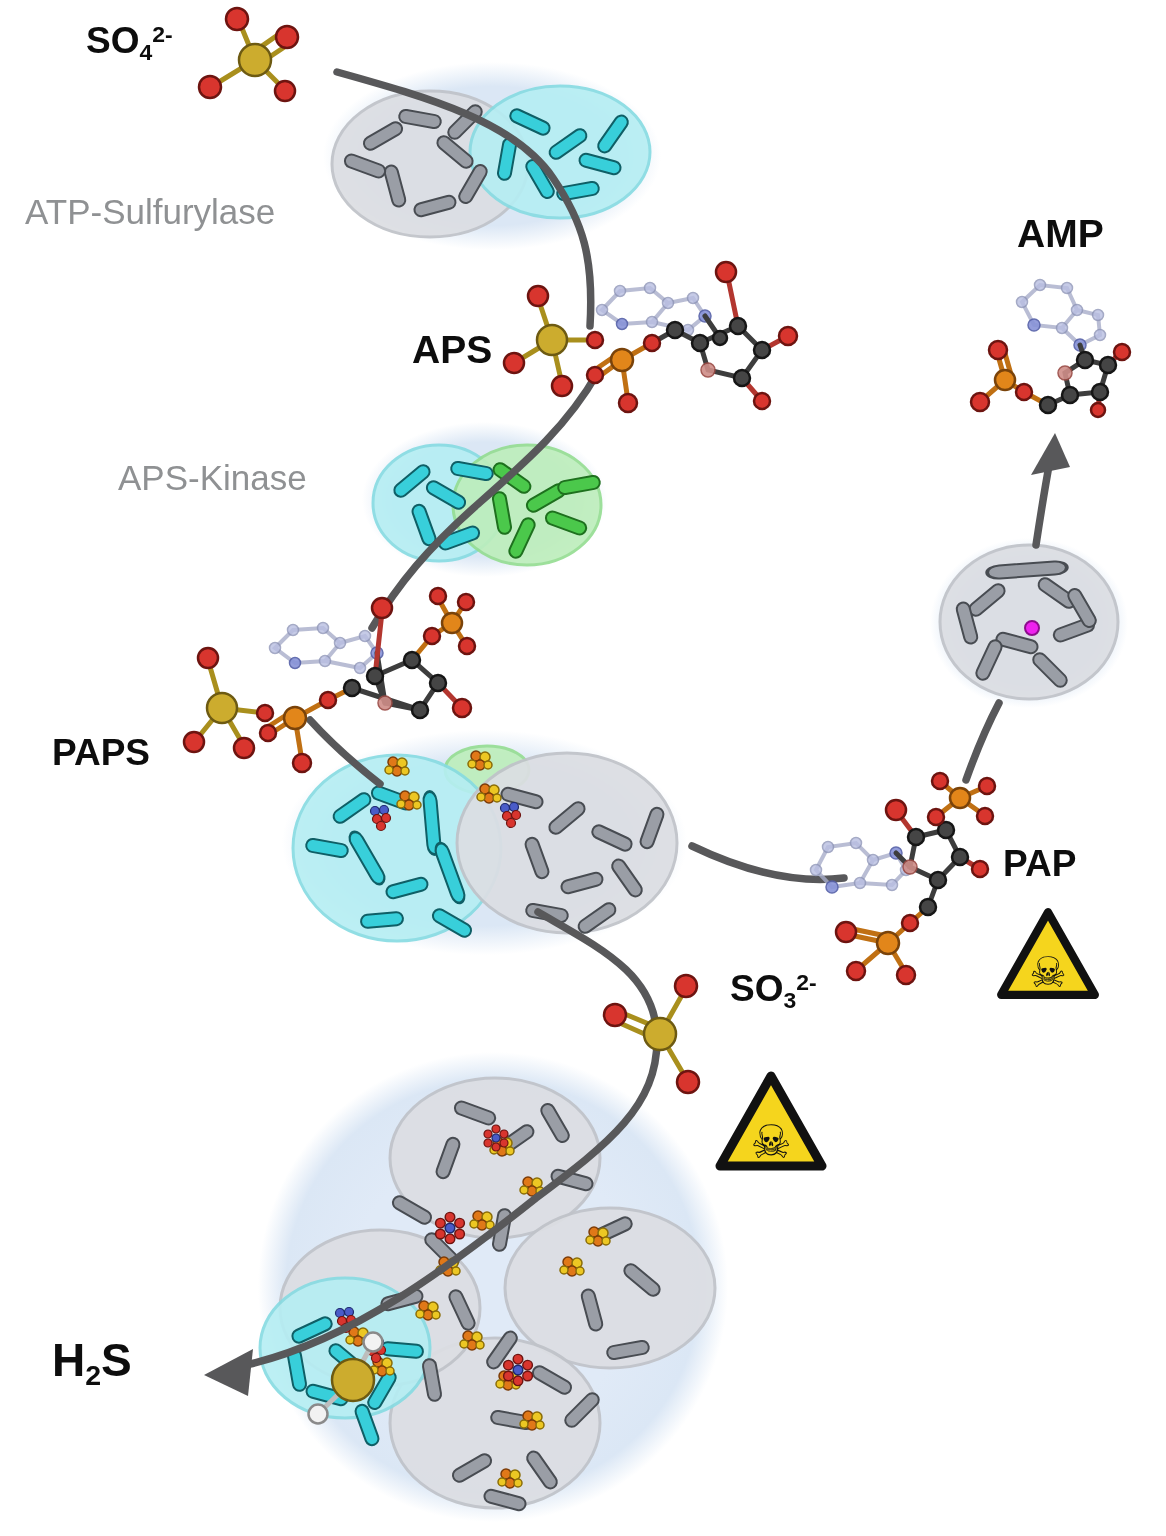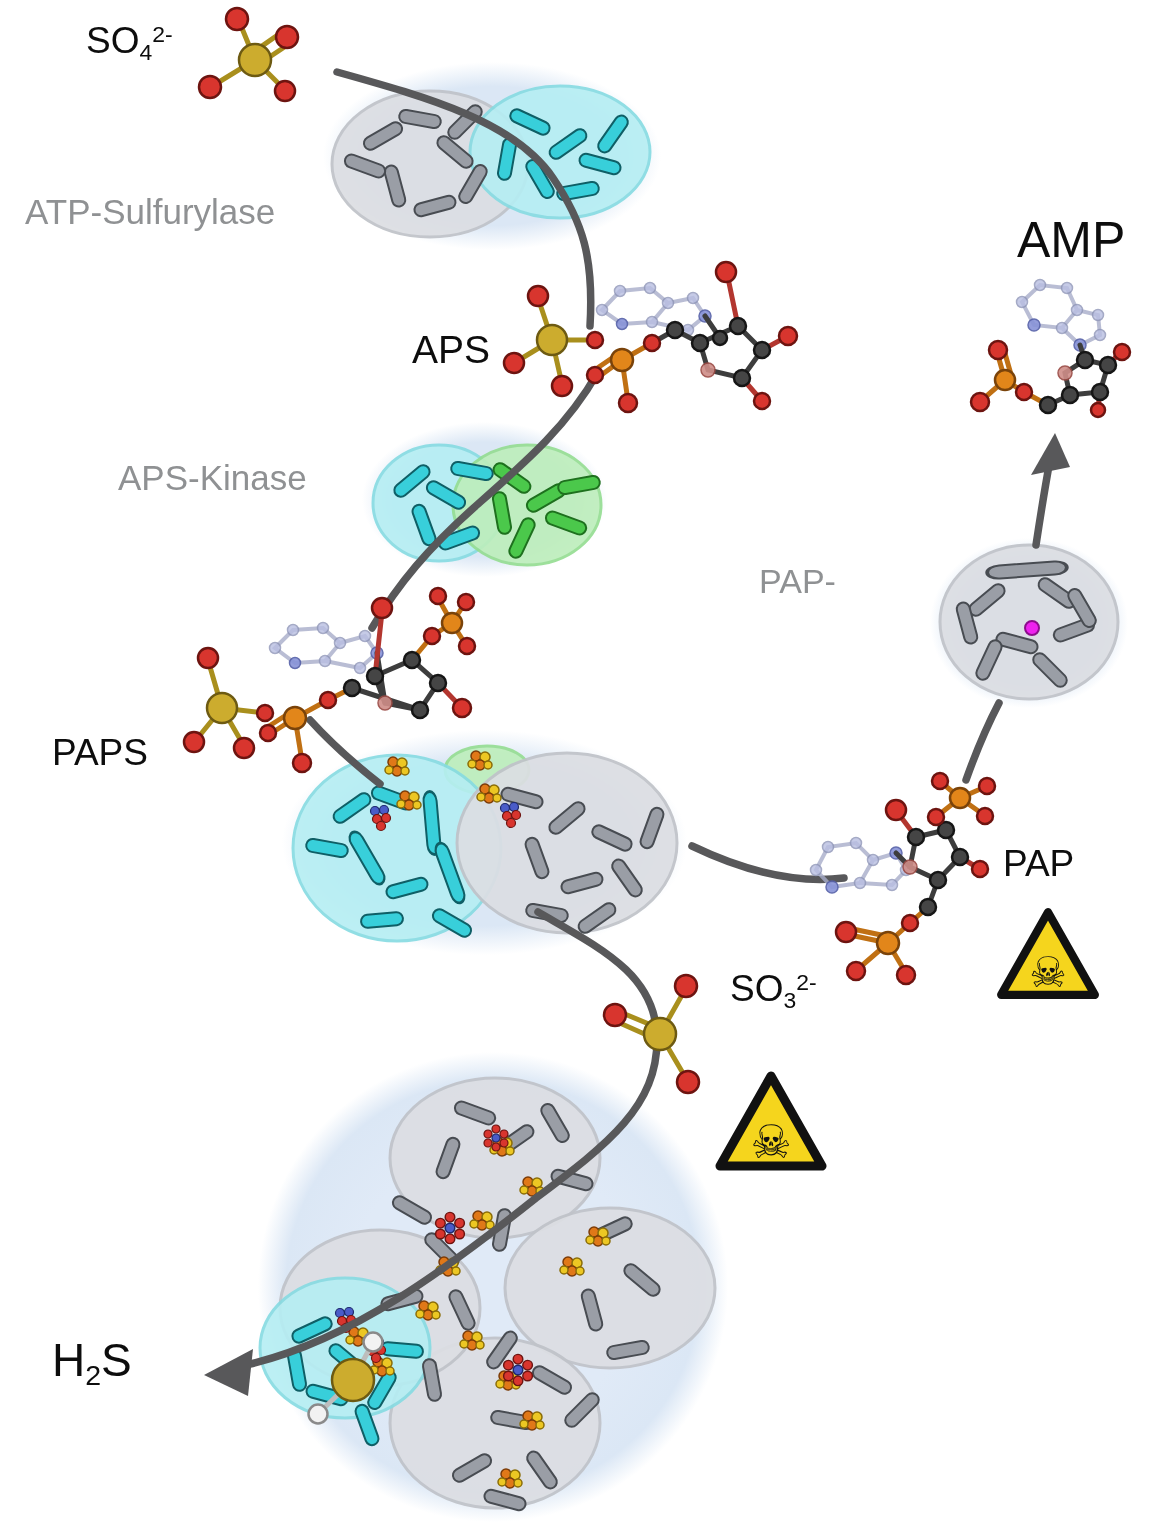--- a/index.html
+++ b/index.html
@@ -5,21 +5,21 @@
   html,body{margin:0;padding:0}
   .canvas{position:relative;width:1166px;height:1536px;background:var(--background,#ffffff);
           overflow:hidden;font-family:"Liberation Sans",sans-serif}
   .bubble{position:absolute;z-index:1;
           background:radial-gradient(ellipse closest-side,var(--bubble,#dbe7f5) 74%,rgba(219,231,245,0) 100%)}
   .bubble.big{background:radial-gradient(circle closest-side,#e0eaf7 60%,var(--bubble,#d6e4f2) 88%,rgba(214,228,242,0) 100%)}
   svg.protein{position:absolute;z-index:2;overflow:visible}
   svg.arrows{position:absolute;left:0;top:0;z-index:3}
   svg.mol,svg.hazard{position:absolute;z-index:4;overflow:visible}
   .lab{position:absolute;z-index:5;white-space:nowrap;line-height:1.15}
-  .lab-mol{font-weight:normal;color:var(--label_dark,#0d0d0d);font-size:37px}
+  .lab-mol{font-weight:bold;color:var(--label_dark,#0d0d0d);font-size:37px}
   .lab-enz{color:var(--label_gray,#8f9193);font-size:35px}
   .center{text-align:center}
   .lab sub{font-size:.62em;vertical-align:-0.32em}
   .lab sup{font-size:.62em;vertical-align:0.5em}
   .defs{position:absolute;width:0;height:0;overflow:hidden}
   
   .arrow{fill:none;stroke:var(--arrow,#58585a);stroke-width:7.5;stroke-linecap:round}
   .ahead{fill:var(--arrow,#58585a);stroke:none}
   
   .surf-gray{fill:#dcdee3;stroke:#c0c3c9;stroke-width:3;opacity:.93}
@@ -476,18 +476,17 @@
   <div class="lab lab-mol" style="left:86px;top:20px"><span>SO</span><sub>4</sub><sup>2-</sup></div>
   <div class="lab lab-enz" style="left:25px;top:192px">ATP-Sulfurylase</div>
   <div class="lab lab-mol" style="left:412px;top:328px;font-size:39px">APS</div>
   <div class="lab lab-enz" style="left:118px;top:458px">APS-Kinase</div>
   <div class="lab lab-mol" style="left:52px;top:732px">PAPS</div>
   <div class="lab lab-enz center" style="left:95px;top:842px;width:210px">
   </div>
   <div class="lab lab-mol" style="left:730px;top:968px"><span>SO</span><sub>3</sub><sup>2-</sup></div>
   <div class="lab lab-mol" style="left:1003px;top:843px">PAP</div>
   <div class="lab lab-enz center" style="left:700px;top:562px;width:195px;font-size:34px">
-    <div>PAP-</div>
   </div>
-  <div class="lab lab-mol" style="left:1017px;top:212px;font-size:50px">AMP</div>
+  <div class="lab lab-mol" style="left:1017px;top:212px;font-size:39px">AMP</div>
   <div class="lab lab-mol" style="left:52px;top:1334px;font-size:46px"><span>H</span><sub>2</sub><span>S</span></div>
 
 </div>
 
 </body></html>

